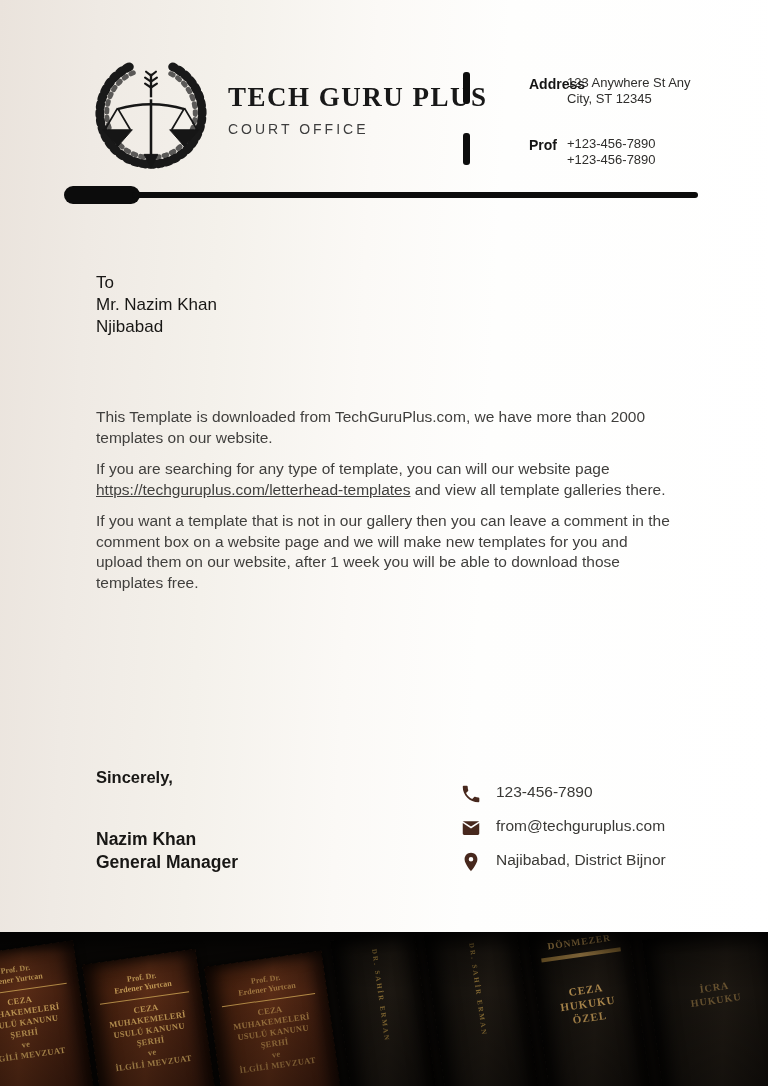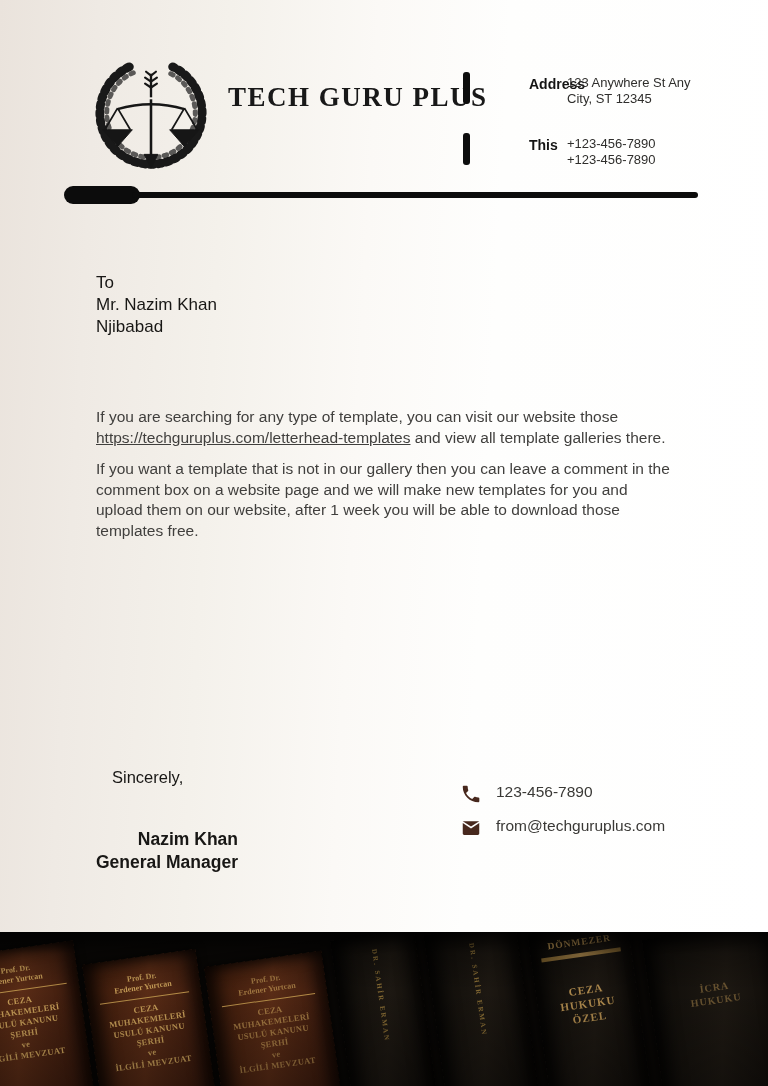--- a/index.html
+++ b/index.html
@@ -23,22 +23,22 @@
   .div-line{position:absolute;left:132px;top:192px;width:566px;height:6px;background:#0c0c0c;border-radius:3px;}
   
   .recipient{position:absolute;left:96px;top:272px;font-weight:normal;font-size:17px;line-height:22px;color:#181715;}
   
   .letter-body{position:absolute;left:96px;top:407px;width:578px;font-size:15.5px;line-height:20.5px;color:#403f3d;}
   .letter-body p{margin:0 0 11px 0;}
   .letter-body p:last-child{margin-bottom:0;}
   .letter-body p + p{margin-top:10px;}
   a.body-link{color:#403f3d;}
   
-  .closing{position:absolute;left:96px;top:768px;font-weight:normal;font-size:16.5px;color:#181715;margin-left:16px;}
-  .sig{position:absolute;left:96px;top:828px;font-weight:bold;font-size:17.5px;line-height:23px;color:#181715;text-align:right;}
+  .closing{position:absolute;left:96px;top:768px;font-weight:bold;font-size:16.5px;color:#181715;}
+  .sig{position:absolute;left:96px;top:828px;font-weight:bold;font-size:17.5px;line-height:23px;color:#181715;}
   .contact-list{position:absolute;left:460px;top:783px;}
   .contact-row{display:flex;height:24px;margin-bottom:10px;}
   .contact-icon{width:22px;height:22px;margin-right:14px;flex:0 0 22px;}
   .contact-text{font-size:15.5px;color:#3a3936;}
   
   .photo{position:absolute;left:0;top:932px;width:768px;height:154px;background:#0a0806;overflow:hidden;}
   .photo::after{content:'';position:absolute;inset:0;pointer-events:none;
     background:linear-gradient(180deg,rgba(0,0,0,.8) 0%,rgba(0,0,0,.25) 14%,rgba(0,0,0,0) 38%,rgba(0,0,0,.3) 100%);}
   .book{position:absolute;transform:rotate(-8deg);box-shadow:inset 10px 0 16px rgba(0,0,0,.75),inset -10px 0 14px rgba(0,0,0,.6),0 0 10px rgba(0,0,0,.8);}
   .book.maroon{background:linear-gradient(100deg,#351709 0%,#5a2c16 45%,#2c1209 100%);}
@@ -87,46 +87,48 @@
         <polygon points="79,73 109,73 94,90" stroke-width="1"></polygon>
 
         <line x1="60" y1="42" x2="60" y2="100" stroke-width="2.6"></line>
         <polygon points="60,112 53,98 67,98" stroke-width="1"></polygon>
       </g>
     </svg>
   </div>
 
   <div class="brand">
     <div class="brand-name">TECH GURU PLUS</div>
+    <div class="brand-tag">COURT OFFICE</div>
   </div>
 
   <div class="hdr-row addr">
     <div class="hdr-bar"></div>
     <div class="hdr-label">Address</div>
     <div class="hdr-value">123 Anywhere St Any
 City, ST 12345</div>
   </div>
   <div class="hdr-row phone">
     <div class="hdr-bar"></div>
-    <div class="hdr-label">This</div>
+    <div class="hdr-label">Prof</div>
     <div class="hdr-value">+123-456-7890
 +123-456-7890</div>
   </div>
 
   <div class="div-pill"></div>
   <div class="div-line"></div>
 
   <div class="recipient">
     <div>To</div>
     <div>Mr. Nazim Khan</div>
     <div>Njibabad</div>
   </div>
 
   <div class="letter-body">
-    <p><span>If you are searching for any type of template, you can visit our website those </span><a class="body-link" href="#">https://techguruplus.com/letterhead-templates</a><span> and view all template galleries there.</span></p>
+    <p>This Template is downloaded from TechGuruPlus.com, we have more than 2000 templates on our website.</p>
+    <p><span>If you are searching for any type of template, you can will our website page </span><a class="body-link" href="#">https://techguruplus.com/letterhead-templates</a><span> and view all template galleries there.</span></p>
     <p>If you want a template that is not in our gallery then you can leave a comment in the comment box on a website page and we will make new templates for you and upload them on our website, after 1 week you will be able to download those templates free.</p>
   </div>
 
   <div class="closing">Sincerely,</div>
   <div class="sig">
     <div>Nazim Khan</div>
     <div>General Manager</div>
   </div>
 
   <div class="contact-list">
@@ -138,20 +140,28 @@
       </span>
       <span class="contact-text">123-456-7890</span>
     </div>
     <div class="contact-row">
       <span class="contact-icon">
         <svg viewBox="0 0 24 24" width="22" height="22">
             <path fill="#47281d" d="M21 6.5V18c0 .8-.7 1.5-1.5 1.5h-15C3.7 19.5 3 18.8 3 18V6.5l9 6 9-6zM12 10.4 3 4.6c.2-.1.3-.1.5-.1h17c.2 0 .3 0 .5.1l-9 5.8z"></path>
           </svg>
       </span>
       <span class="contact-text">from@techguruplus.com</span>
+    </div>
+    <div class="contact-row">
+      <span class="contact-icon">
+        <svg viewBox="0 0 24 24" width="22" height="22">
+            <path fill="#47281d" d="M12 2C8.1 2 5 5.1 5 9c0 5.2 7 13 7 13s7-7.8 7-13c0-3.9-3.1-7-7-7zm0 9.5A2.5 2.5 0 1 1 12 6.5a2.5 2.5 0 0 1 0 5z"></path>
+          </svg>
+      </span>
+      <span class="contact-text">Najibabad, District Bijnor</span>
     </div>
   </div>
 
   <div class="photo">
     <div class="book maroon b1">
       <div class="gold bk-author">Prof. Dr.
 rdener Yurtcan</div>
       <div class="bk-rule"></div>
       <div class="gold bk-title">CEZA
 MUHAKEMELERİ

